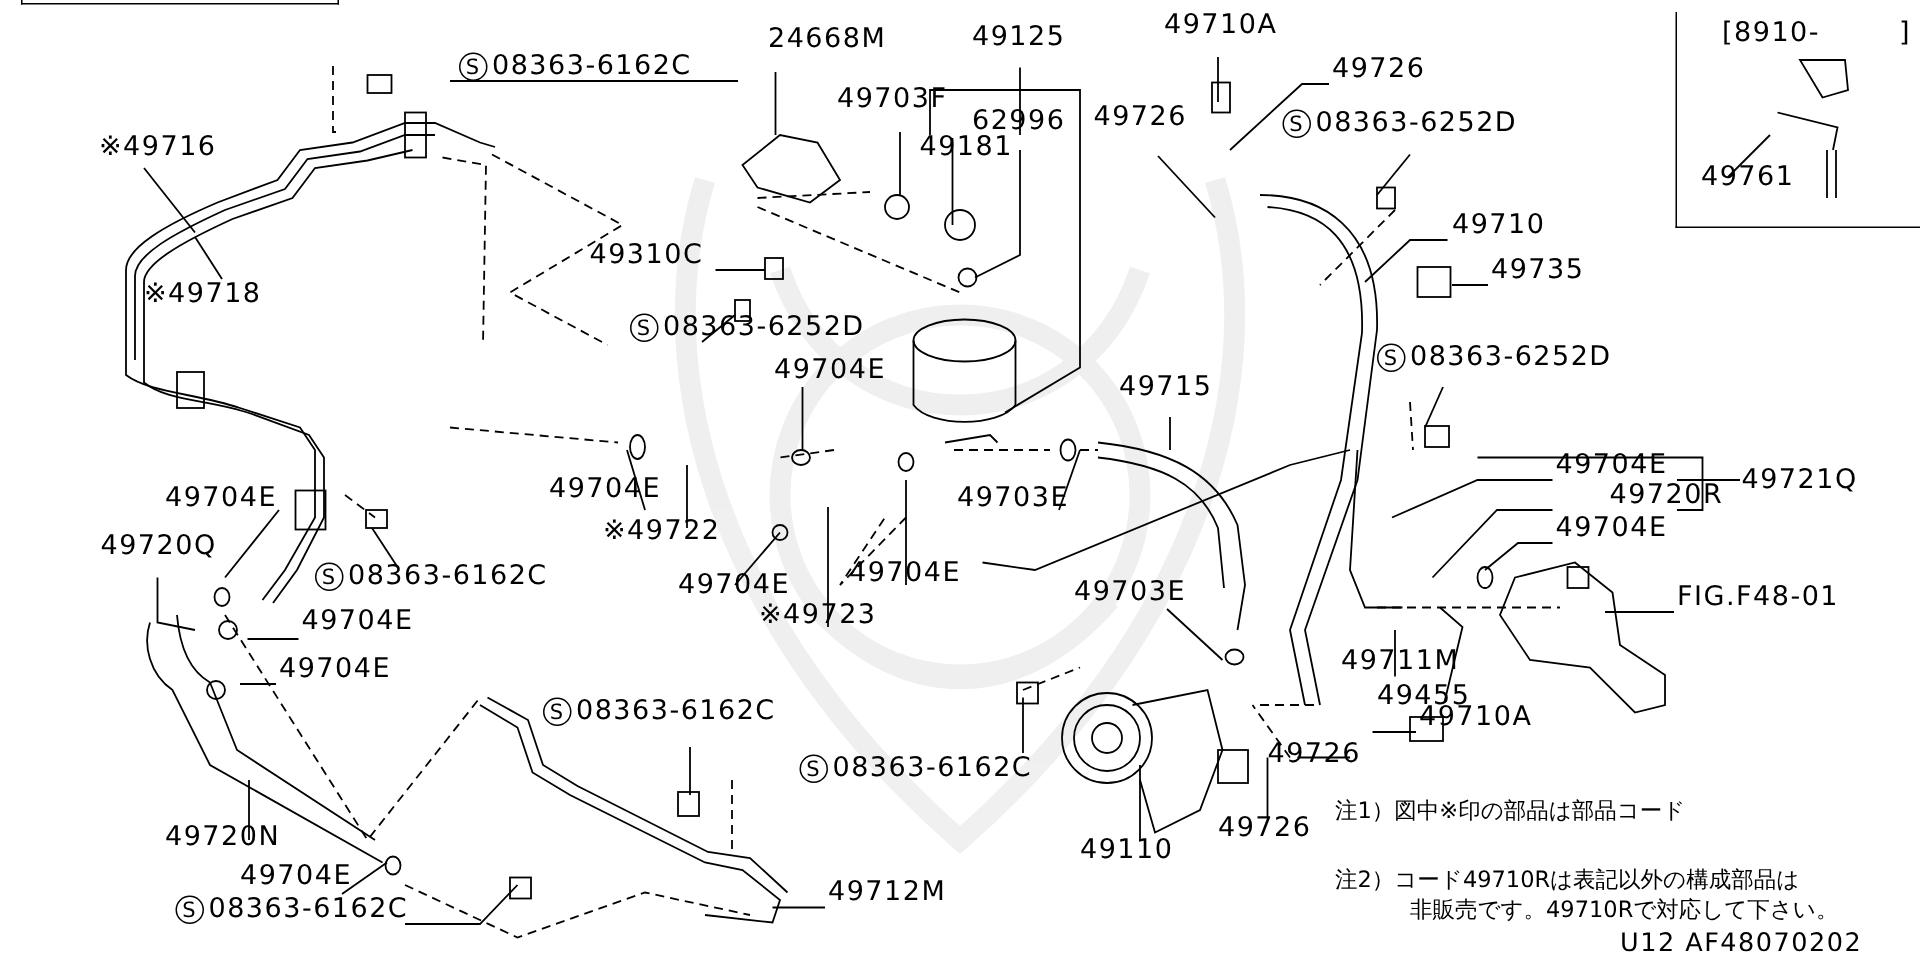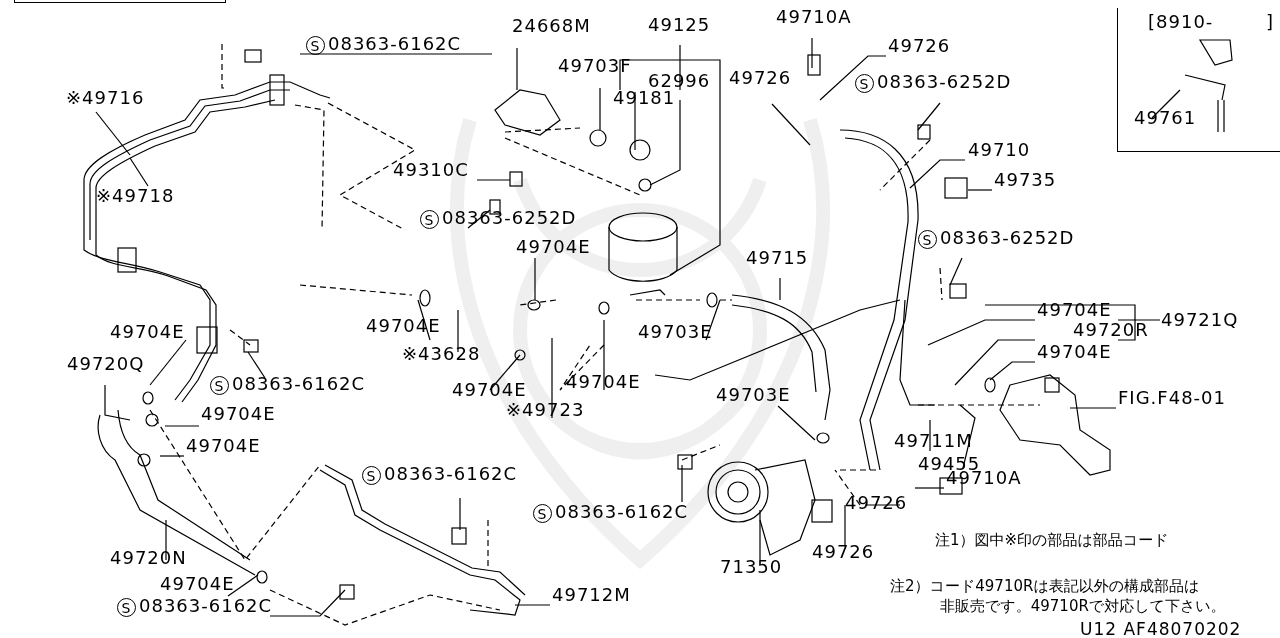--- a/index.html
+++ b/index.html
@@ -232,45 +232,45 @@
     <div class="lbl" style="left: 918px; top: 228px;"><span class="s-mark">S</span><span>08363-6252D</span></div>
     <div class="lbl" style="left: 516px; top: 237px;"><span>49704E</span></div>
     <div class="lbl" style="left: 746px; top: 248px;"><span>49715</span></div>
     <div class="lbl" style="left: 1037px; top: 300px;"><span>49704E</span></div>
     <div class="lbl" style="left: 1161px; top: 310px; text-align: right;"><span>49721Q</span></div>
     <div class="lbl" style="left: 1037px; top: 320px; margin-left: 36px;"><span>49720R</span></div>
     <div class="lbl" style="left: 1037px; top: 342px;"><span>49704E</span></div>
     <div class="lbl" style="left: 366px; top: 316px;"><span>49704E</span></div>
     <div class="lbl" style="left: 638px; top: 322px;"><span>49703E</span></div>
     <div class="lbl" style="left: 110px; top: 322px;"><span>49704E</span></div>
-    <div class="lbl" style="left: 402px; top: 344px;"><span>※43628</span></div>
+    <div class="lbl" style="left: 402px; top: 344px;"><span>※49722</span></div>
     <div class="lbl" style="left: 67px; top: 354px;"><span>49720Q</span></div>
     <div class="lbl" style="left: 210px; top: 374px;"><span class="s-mark">S</span><span>08363-6162C</span></div>
     <div class="lbl" style="left: 566px; top: 372px;"><span>49704E</span></div>
     <div class="lbl" style="left: 452px; top: 380px;"><span>49704E</span></div>
     <div class="lbl" style="left: 1118px; top: 388px;"><span>FIG.F48-01</span></div>
     <div class="lbl" style="left: 716px; top: 385px;"><span>49703E</span></div>
     <div class="lbl" style="left: 201px; top: 404px;"><span>49704E</span></div>
     <div class="lbl" style="left: 506px; top: 400px;"><span>※49723</span></div>
     <div class="lbl" style="left: 894px; top: 431px;"><span>49711M</span></div>
     <div class="lbl" style="left: 186px; top: 436px;"><span>49704E</span></div>
     <div class="lbl" style="left: 918px; top: 454px;"><span>49455</span></div>
     <div class="lbl" style="left: 362px; top: 464px;"><span class="s-mark">S</span><span>08363-6162C</span></div>
     <div class="lbl" style="left: 946px; top: 468px;"><span>49710A</span></div>
     <div class="lbl" style="left: 533px; top: 502px;"><span class="s-mark">S</span><span>08363-6162C</span></div>
     <div class="lbl" style="left: 845px; top: 493px;"><span>49726</span></div>
     <div class="lbl" style="left: 812px; top: 542px;"><span>49726</span></div>
     <div class="lbl" style="left: 110px; top: 548px;"><span>49720N</span></div>
-    <div class="lbl" style="left: 720px; top: 557px;"><span>71350</span></div>
+    <div class="lbl" style="left: 720px; top: 557px;"><span>49110</span></div>
     <div class="lbl" style="left: 160px; top: 574px;"><span>49704E</span></div>
     <div class="lbl" style="left: 117px; top: 596px;"><span class="s-mark">S</span><span>08363-6162C</span></div>
     <div class="lbl" style="left: 552px; top: 585px;"><span>49712M</span></div>
   </div>
 
-<div class="note" style="left:890px;top:530px;margin-left:45px;">
+<div class="note" style="left:890px;top:530px;">
   <div><span>注1）</span><span>図中※印の部品は部品コード</span></div>
 </div>
 <div class="note" style="left:890px;top:576px;">
   <div><span>注2）</span><span>コード49710Rは表記以外の構成部品は</span></div>
   <div style="padding-left:50px;">非販売です。49710Rで対応して下さい。</div>
 </div>
 
 <div class="lbl" style="left:1080px;top:619px;font-size:17px;">U12   AF48070202</div>
 
 </body></html>

